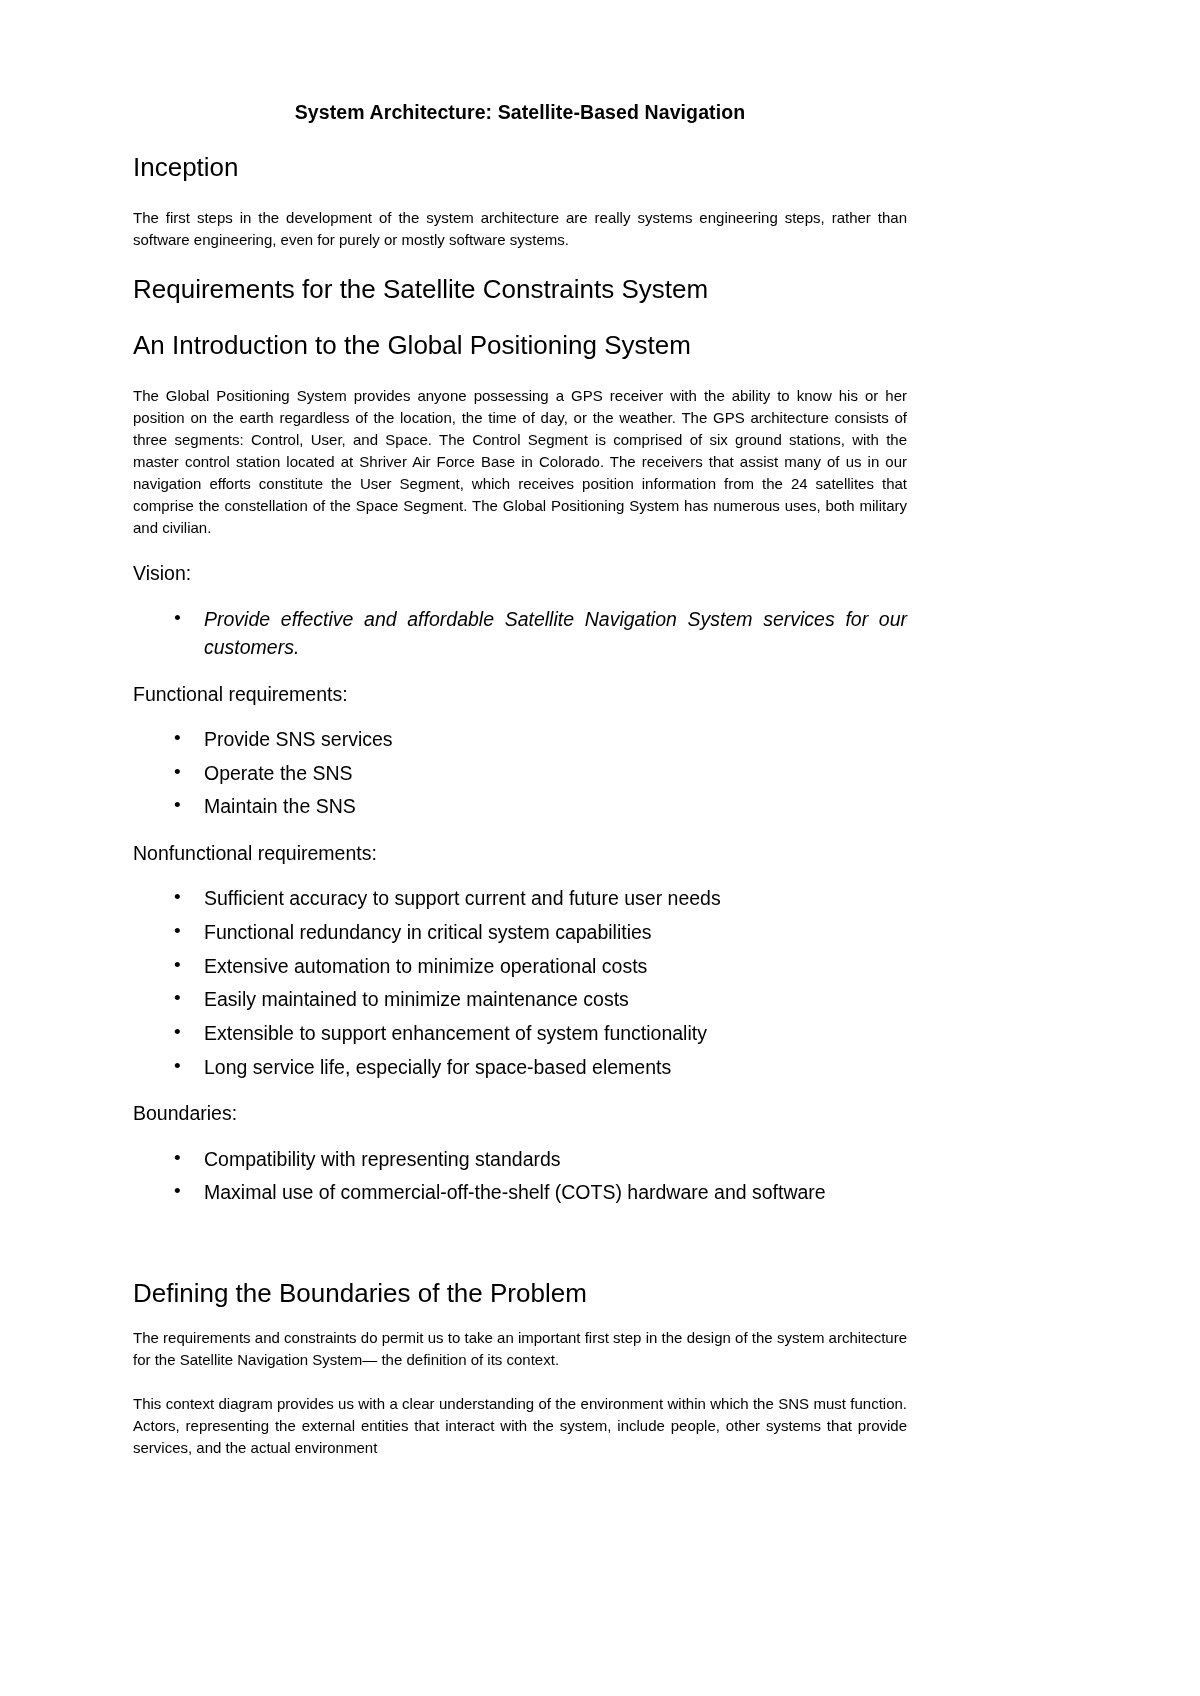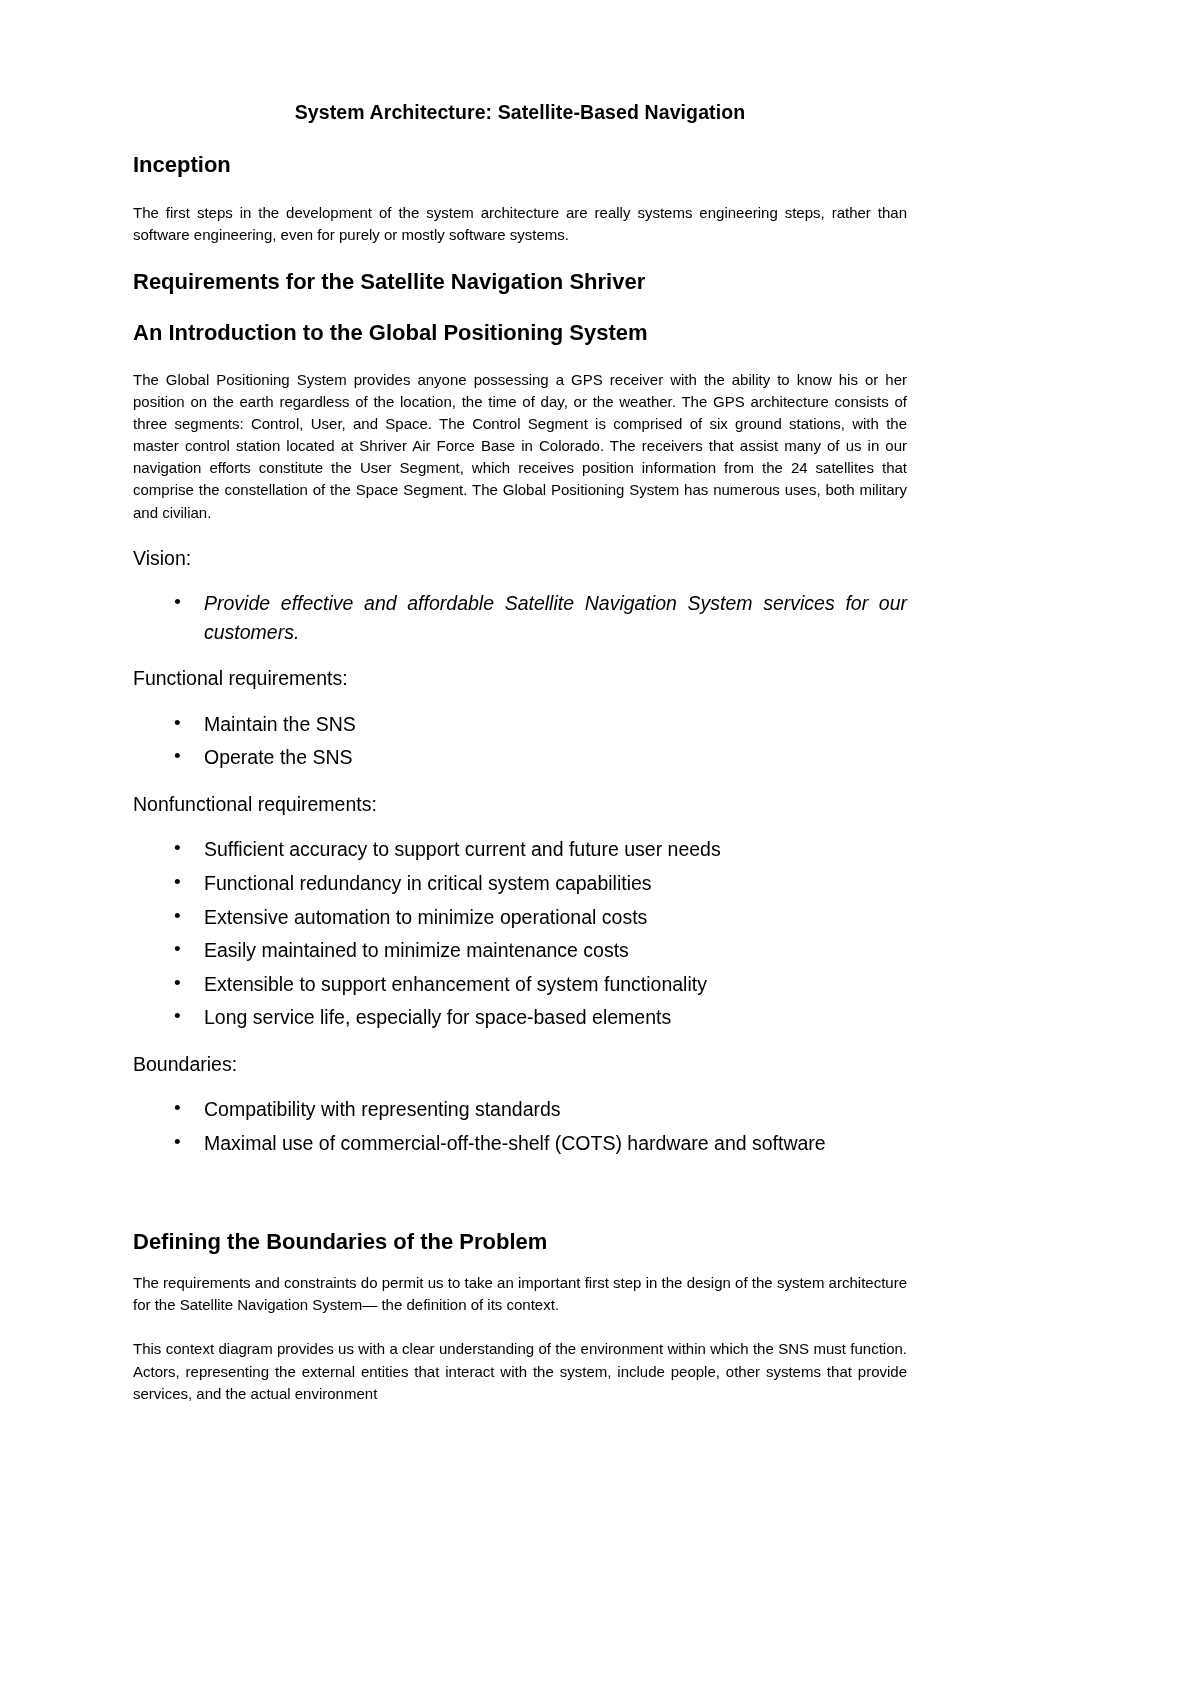--- a/index.html
+++ b/index.html
@@ -23,22 +23,22 @@
   }
   .doc-title {
     text-align: center;
     font-weight: bold;
     font-size: 19.5px;
     line-height: 1.3;
     margin: 0 0 26px 0;
     letter-spacing: 0.1px;
   }
   .heading {
-    font-weight: bold;
-    font-size: 22px;
+    font-weight: normal;
+    font-size: 26px;
     line-height: 1.3;
     margin: 12px 0 22px 0;
   }
   .heading.tight {
     margin-bottom: 16px;
   }
   .para {
     font-size: 15px;
     line-height: 1.47;
     margin: 0 0 22px 0;
@@ -87,37 +87,38 @@
 <body>
 
 <div class="page">
 
   <div class="doc-title">System Architecture: Satellite-Based Navigation</div>
 
   <div class="heading">Inception</div>
 
   <p class="para">The first steps in the development of the system architecture are really systems engineering steps, rather than software engineering, even for purely or mostly software systems.</p>
 
-  <div class="heading">Requirements for the Satellite Navigation Shriver</div>
+  <div class="heading">Requirements for the Satellite Constraints System</div>
 
   <div class="heading">An Introduction to the Global Positioning System</div>
 
   <p class="para">The Global Positioning System provides anyone possessing a GPS receiver with the ability to know his or her position on the earth regardless of the location, the time of day, or the weather. The GPS architecture consists of three segments: Control, User, and Space. The Control Segment is comprised of six ground stations, with the master control station located at Shriver Air Force Base in Colorado. The receivers that assist many of us in our navigation efforts constitute the User Segment, which receives position information from the 24 satellites that comprise the constellation of the Space Segment. The Global Positioning System has numerous uses, both military and civilian.</p>
 
   <div class="label">Vision:</div>
 
   <ul class="bullets">
     <li class="justify">Provide effective and affordable Satellite Navigation System services for our customers.</li>
   </ul>
 
   <div class="label">Functional requirements:</div>
 
   <ul class="bullets">
+    <li>Provide SNS services</li>
+    <li>Operate the SNS</li>
     <li>Maintain the SNS</li>
-    <li>Operate the SNS</li>
   </ul>
 
   <div class="label">Nonfunctional requirements:</div>
 
   <ul class="bullets">
     <li>Sufficient accuracy to support current and future user needs</li>
     <li>Functional redundancy in critical system capabilities</li>
     <li>Extensive automation to minimize operational costs</li>
     <li>Easily maintained to minimize maintenance costs</li>
     <li>Extensible to support enhancement of system functionality</li>

